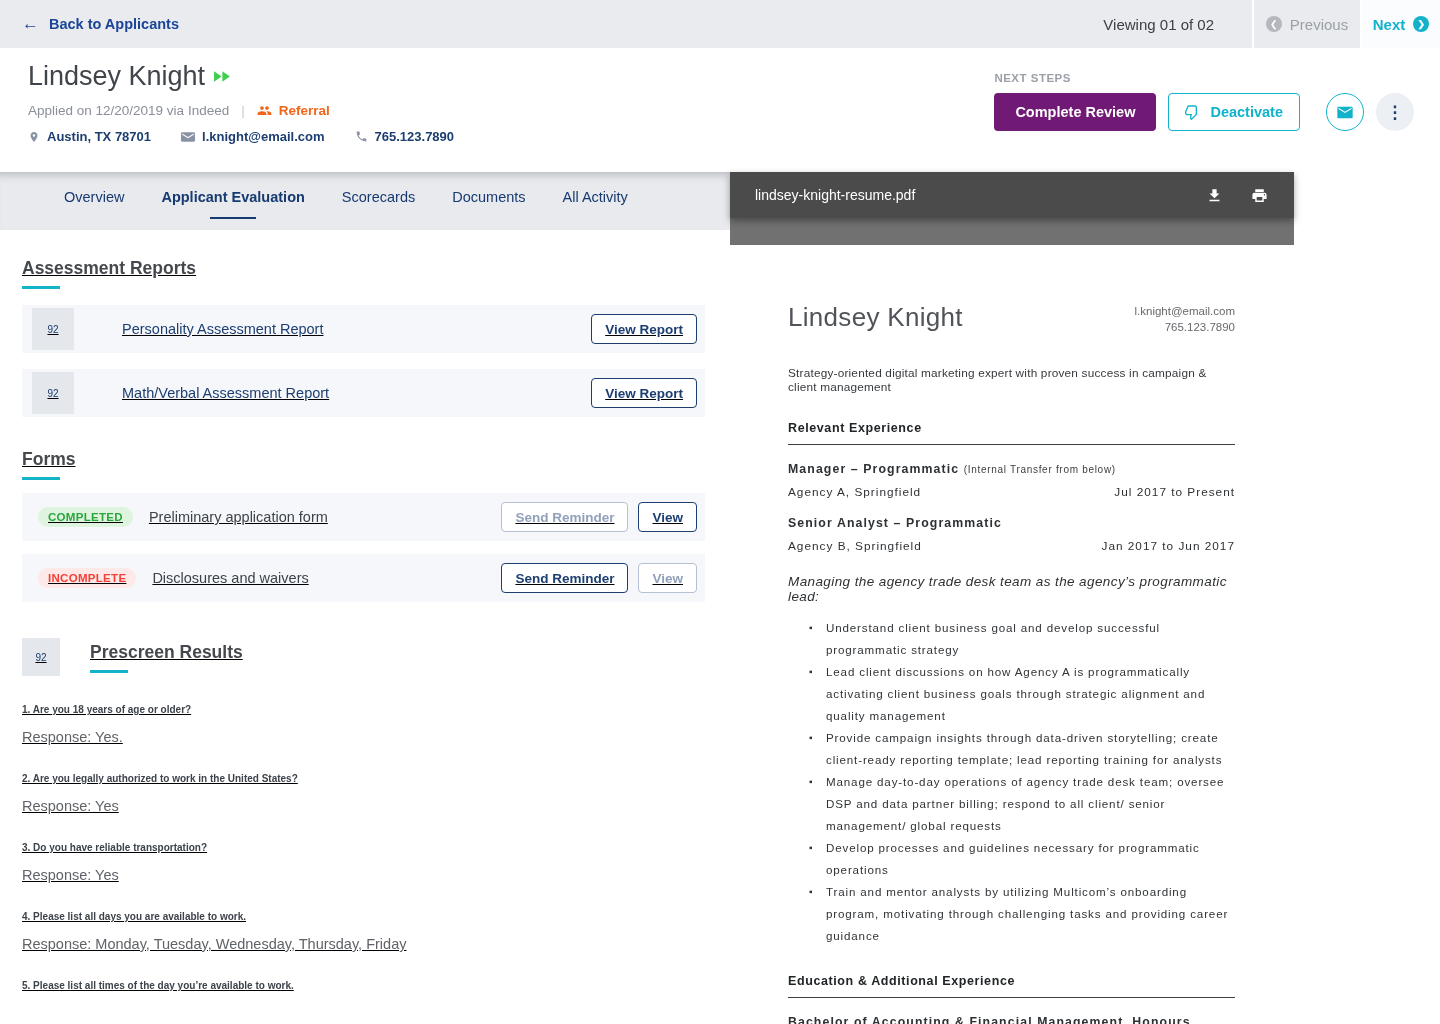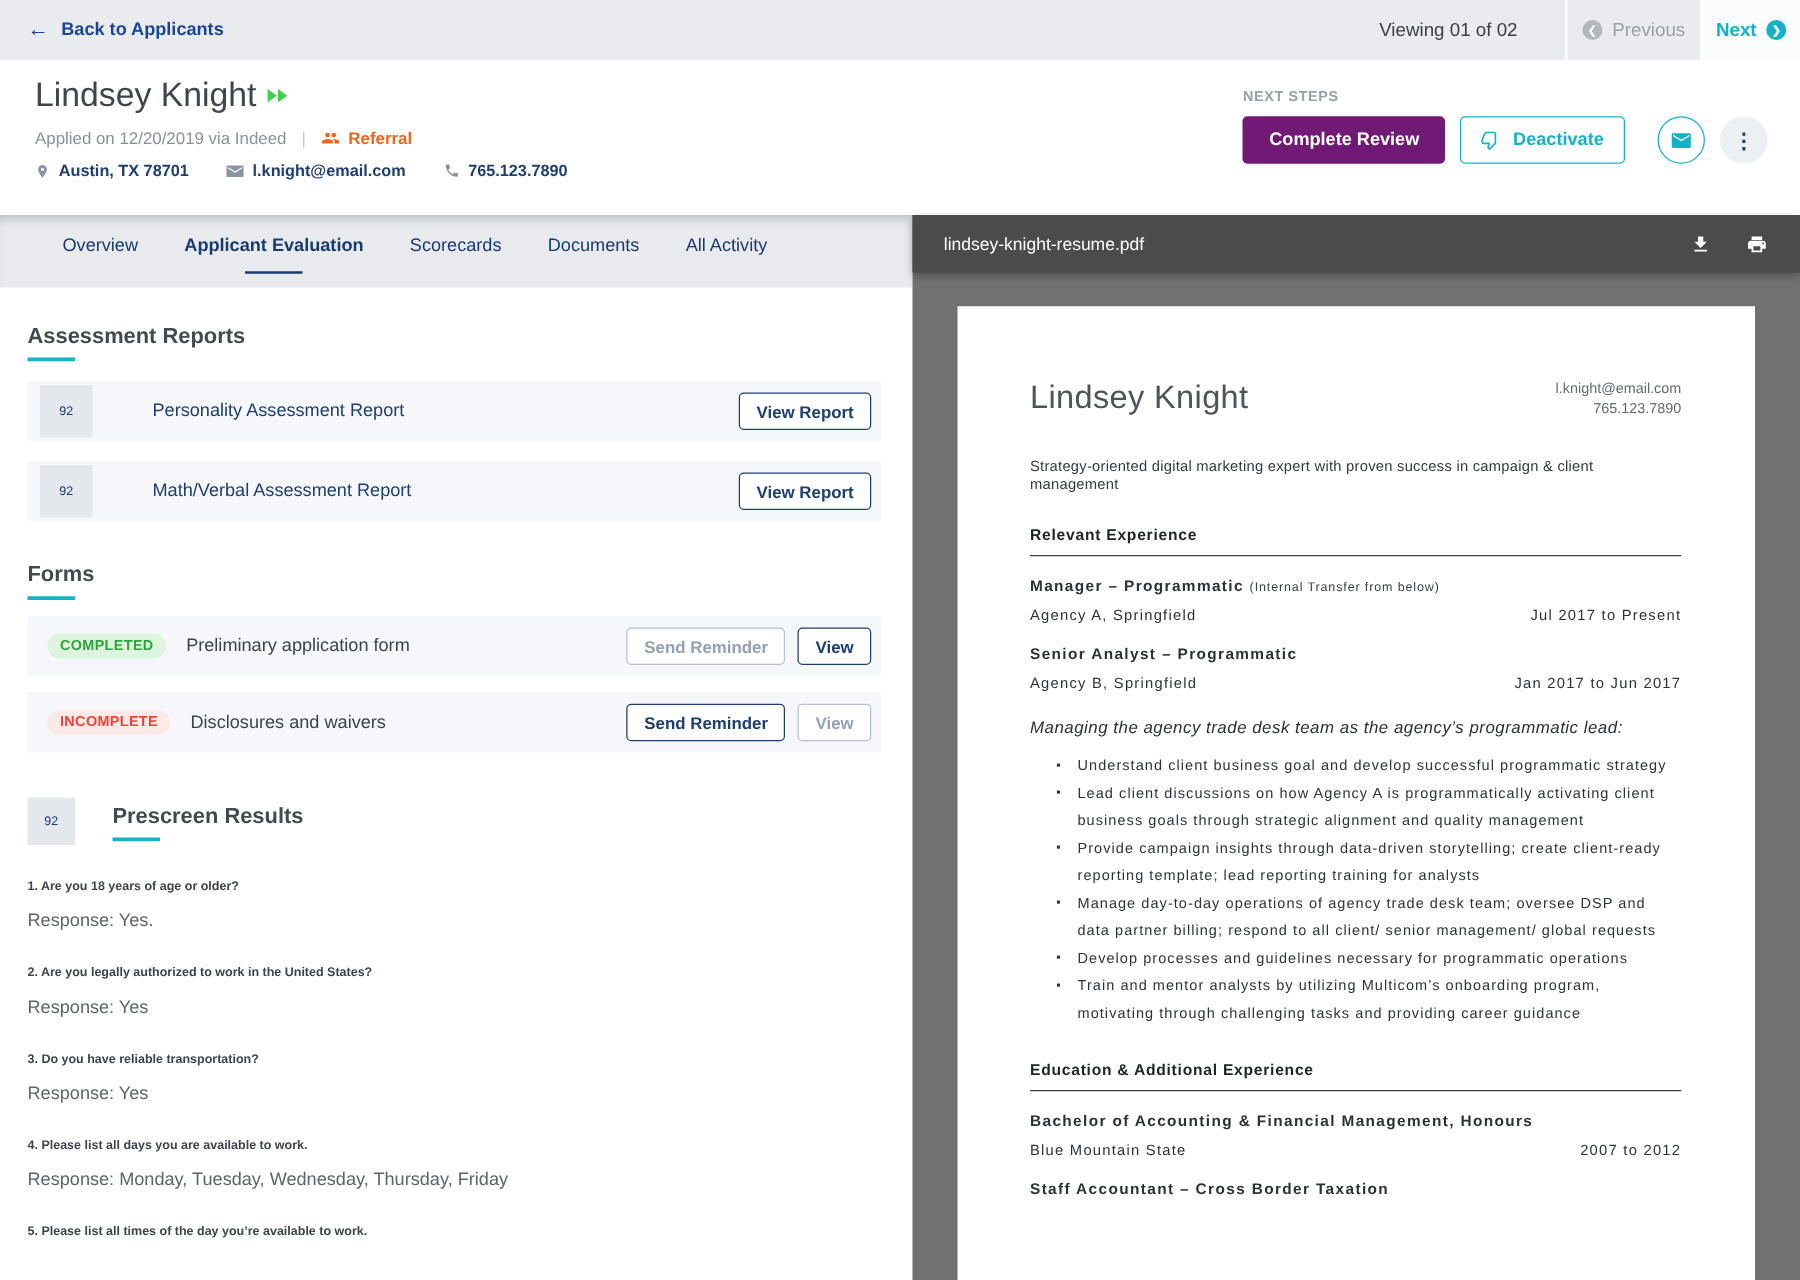--- a/index.html
+++ b/index.html
@@ -45,27 +45,27 @@
   .icon-circ { width:38px; height:38px; border-radius:50%; display:flex; align-items:center;
                justify-content:center; cursor:pointer; }
   .mail-circ { border:1.5px solid #12b2cb; background:#fff; margin-left:14px; }
   .more-circ { background:#eceff3; color:#1c3e70; font-weight:bold; font-size:17px; }
 
   
   .main { display:flex; height:852px; }
   .left-panel { width:730px; display:flex; flex-direction:column; background:#fff; }
 
   .tabbar { height:58px; background:#e8eaee; box-shadow:inset 0 10px 10px -8px rgba(40,45,60,.28);
-            display:flex; align-items:center; padding-left:50px; gap:37px; flex-shrink:0; }
+            display:flex; align-items:center; padding-left:64px; gap:37px; flex-shrink:0; }
   .tab { color:#173a70; font-size:14.5px; cursor:pointer; position:relative; padding:6px 0 14px; }
   .tab-active { font-weight:bold; }
   .tab-active::after { content:""; position:absolute; left:50%; transform:translateX(-50%);
             bottom:0; width:46px; height:2px; background:#173a70; }
 
-  .left-content { padding:0 25px 0 22px; overflow:hidden; }
+  .left-content { padding:0 25px 0 22px; overflow:hidden;text-decoration:underline; }
 
   .section-title { font-size:17.5px; font-weight:bold; color:#45494e; }
   .accent { width:38px; height:3px; background:#14b4c8; margin-top:7px; }
   .mt-assess { margin-top:28px; }
   .mt-forms  { margin-top:32px; }
 
   .report-row { margin-top:16px; height:48px; background:#f5f7fa; display:flex;
                 align-items:center; padding:0 8px 0 10px; }
   .score-box { width:42px; height:42px; background:#e4e7eb; color:#173a70; font-size:10px;
                display:flex; align-items:center; justify-content:center; flex-shrink:0; }
@@ -85,21 +85,21 @@
   .form-name { margin-left:16px; font-size:14.5px; color:#3d434b; }
   .form-actions { margin-left:auto; display:flex; gap:10px; }
 
   .prescreen-head { margin-top:36px; display:flex; align-items:center; gap:30px; }
   .score-box-sm { width:38px; height:38px; }
   .qa-q { margin-top:23px; font-weight:bold; font-size:10px; color:#3d434b;
           line-height:22px; max-width:392px; }
   .qa-a { margin-top:8px; font-size:14.5px; color:#5f6368; }
 
   
-  .pdf-panel { width:710px; background:#717171; display:flex; flex-direction:column; }
+  .pdf-panel { width:564px; background:#717171; display:flex; flex-direction:column; }
   .pdf-toolbar { height:46px; background:#4b4b4b; display:flex; align-items:center;
                  padding:0 26px 0 25px; color:#fff; font-size:14px; flex-shrink:0;
                  box-shadow:0 3px 7px rgba(0,0,0,.35); position:relative; z-index:2; }
   .pdf-tools { margin-left:auto; display:flex; gap:28px; }
   .pdf-tool { cursor:pointer; display:flex; align-items:center; }
   .pdf-viewer { flex:1; overflow:hidden; display:flex; justify-content:center; }
   .pdf-page { width:638px; background:#fff; margin-top:27px; padding:57px 59px 40px 58px;
               color:#303336; }
 
   .r-head { display:flex; justify-content:space-between; align-items:flex-start; }

